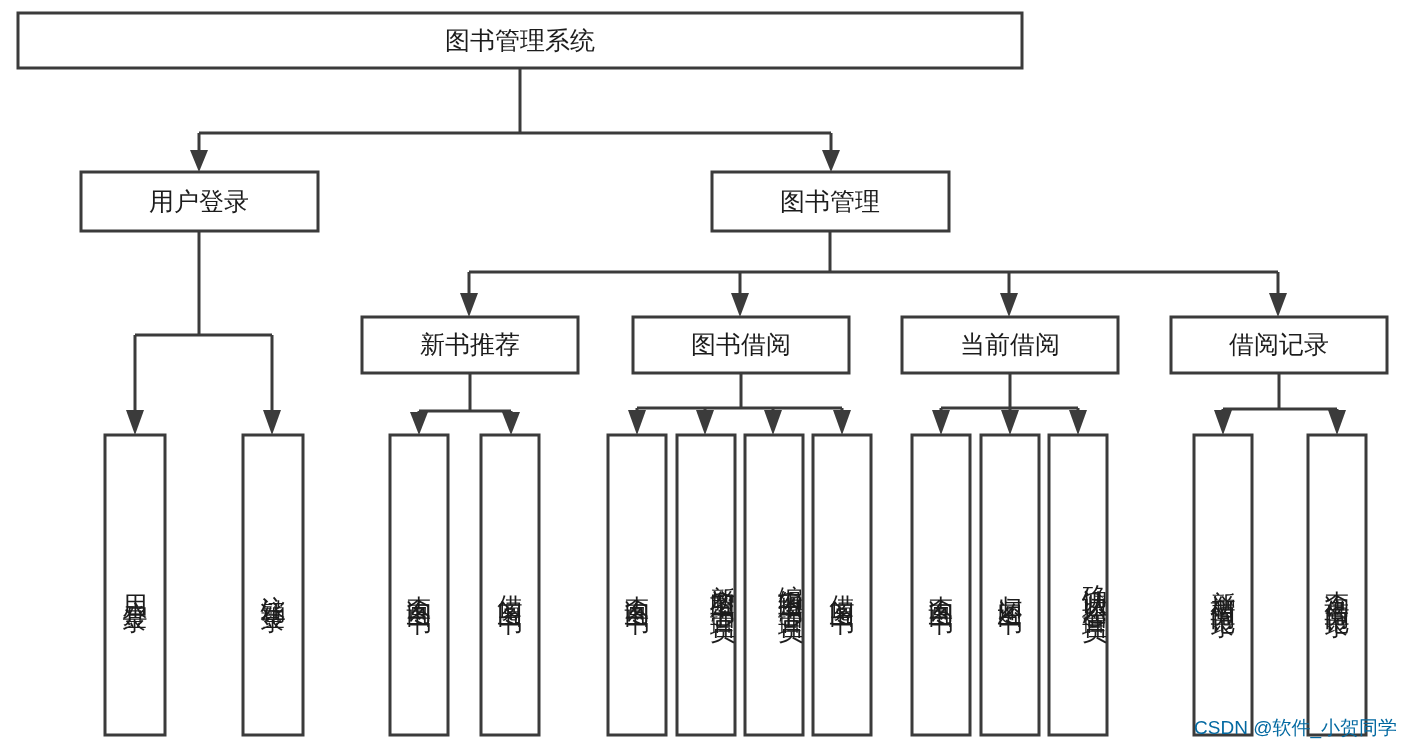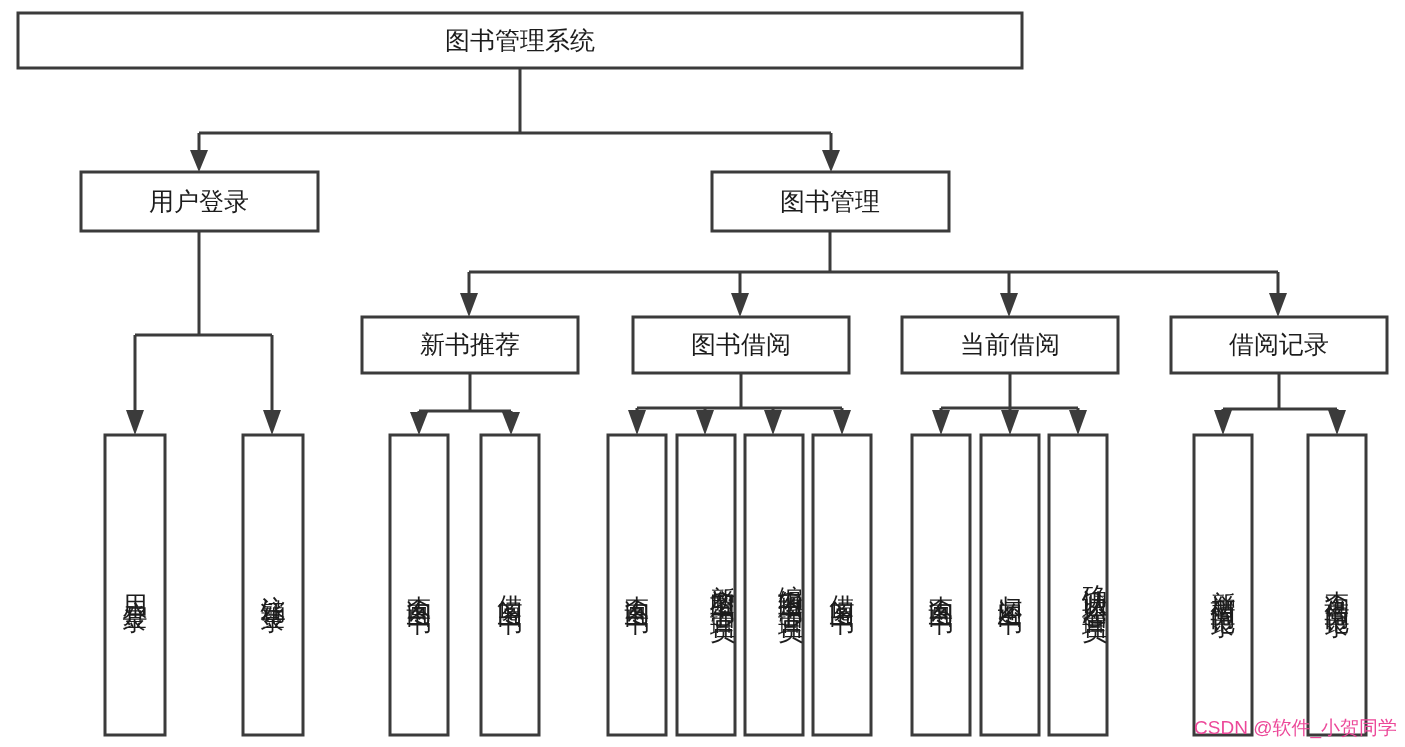--- a/index.html
+++ b/index.html
@@ -61,21 +61,21 @@
     white-space: nowrap;
     pointer-events: none;
     text-align: center;
   }
   .watermark {
     position: absolute;
     right: 8px;
     bottom: 6px;
     font-family: "Liberation Sans", "DejaVu Sans", sans-serif;
     font-size: 19px;
-    color: #ec4899;
+    color: #0369a1;
     white-space: nowrap;
   }
 </style>
 </head>
 <body>
 
 <div id="diagram-root">
 
   <svg class="flow" viewBox="0 0 1405 747" xmlns="http://www.w3.org/2000/svg">
 

